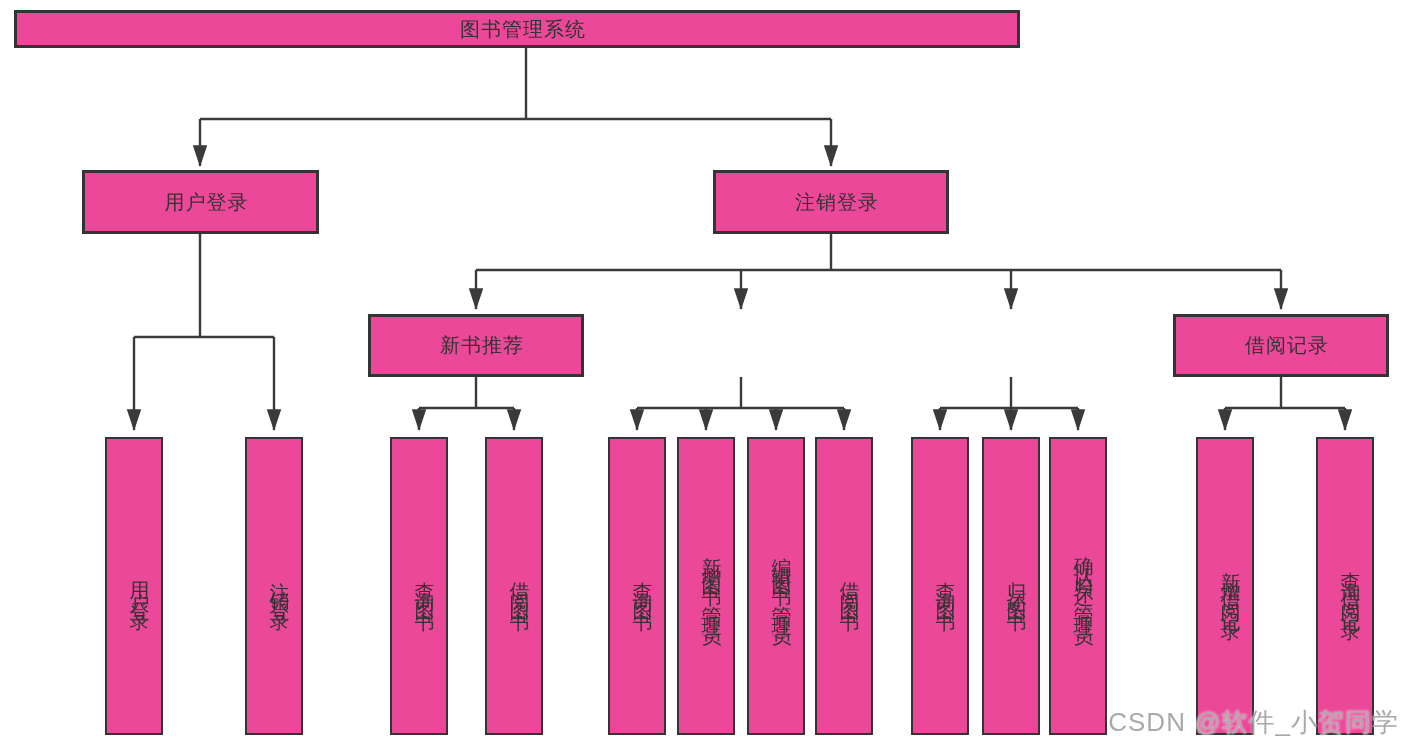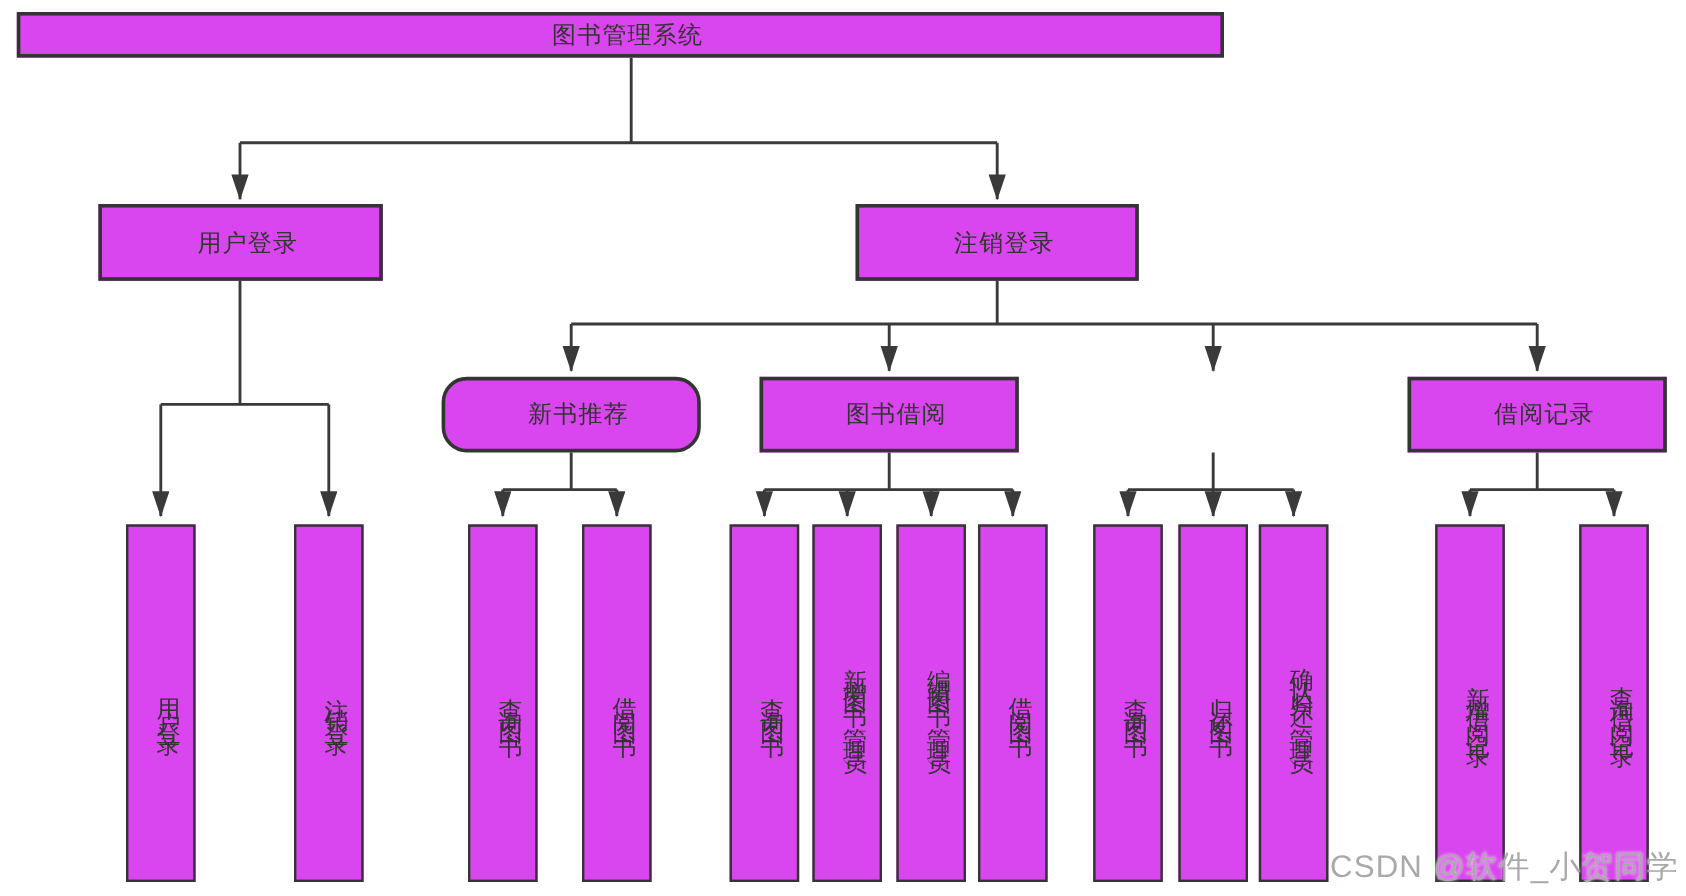--- a/index.html
+++ b/index.html
@@ -17,21 +17,21 @@
   }
   .stage svg.connectors {
     position: absolute;
     left: 0; top: 0;
     width: 1405px; height: 747px;
     z-index: 1;
   }
   .node {
     position: absolute;
     box-sizing: border-box;
-    background: #d946ef;
+    background: #ec4899;
     border: 3px solid #343434;
     display: flex;
     align-items: center;
     justify-content: center;
     z-index: 2;
     padding-left: 12px;
   }
   .node .label {
     font-size: 20px;
     color: #333333;
@@ -112,25 +112,22 @@
     <span class="label">图书管理系统</span>
   </div>
 
   <div class="node" style="left:82px; top:170px; width:237px; height:64px;">
     <span class="label">用户登录</span>
   </div>
   <div class="node" style="left:713px; top:170px; width:236px; height:64px;">
     <span class="label">注销登录</span>
   </div>
 
-  <div class="node" style="left:368px; top:314px; width:216px; height:63px;border-radius:21px;">
+  <div class="node" style="left:368px; top:314px; width:216px; height:63px;">
     <span class="label">新书推荐</span>
-  </div>
-  <div class="node" style="left:633px; top:314px; width:216px; height:63px;">
-    <span class="label">图书借阅</span>
   </div>
   <div class="node" style="left:1173px; top:314px; width:216px; height:63px;">
     <span class="label">借阅记录</span>
   </div>
 
   <div class="node leaf" style="left:105px; top:437px; width:58px; height:298px;">
     <span class="label">用户登录</span>
   </div>
   <div class="node leaf" style="left:245px; top:437px; width:58px; height:298px;">
     <span class="label">注销登录</span>

